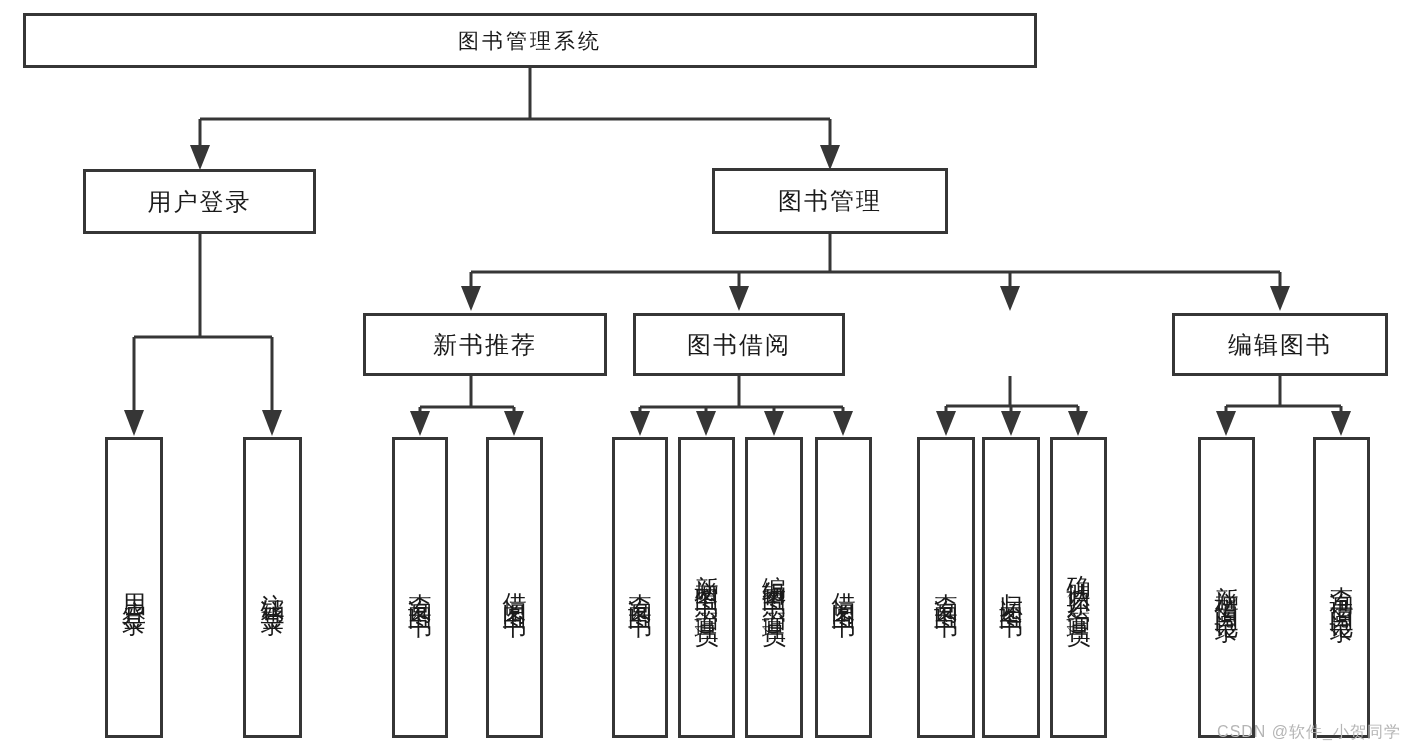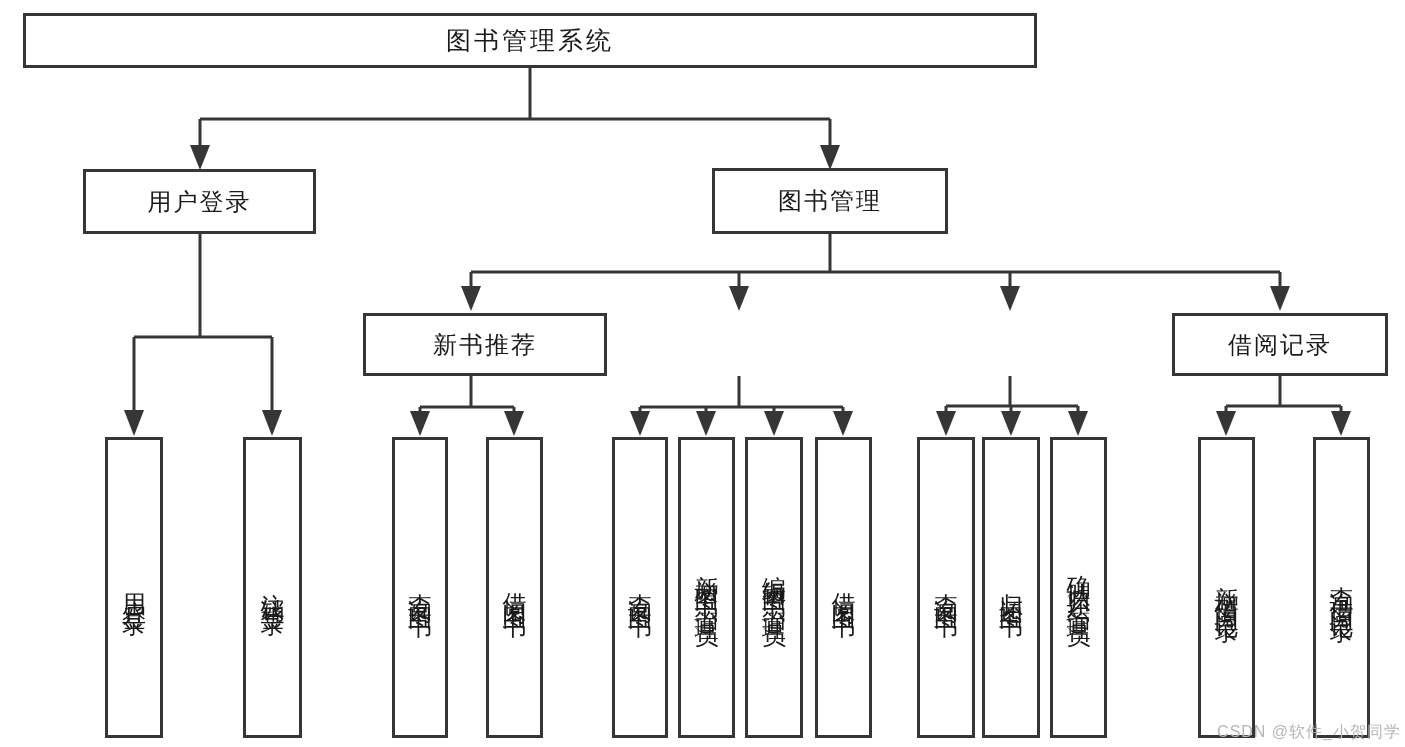--- a/index.html
+++ b/index.html
@@ -25,21 +25,21 @@
     display: flex;
     align-items: center;
     justify-content: center;
     color: #1a1a1a;
     font-size: 24px;
     letter-spacing: 2px;
     text-align: center;
     white-space: nowrap;
   }
   .node.title {
-    font-size: 25px;
+    font-size: 21px;
     letter-spacing: 3px;
   }
   .node.vertical {
     writing-mode: vertical-rl;
     letter-spacing: 7px;
     font-size: 24px;
     white-space: normal;
   }
   .watermark {
     position: absolute;
@@ -100,21 +100,22 @@
       <polygon class="chead" points="1331,411 1351,411 1341,436"></polygon>
     </g>
   </svg>
 
   <div class="node title" style="left:23px; top:13px; width:1014px; height:55px;">图书管理系统</div>
 
   <div class="node" style="left:83px; top:169px; width:233px; height:65px;">用户登录</div>
   <div class="node" style="left:712px; top:168px; width:236px; height:66px;">图书管理</div>
 
   <div class="node" style="left:363px; top:313px; width:244px; height:63px;">新书推荐</div>
-  <div class="node" style="left:1172px; top:313px; width:216px; height:63px;">借阅记录</div>
+  <div class="node" style="left:633px; top:313px; width:212px; height:63px;">图书借阅</div>
+  <div class="node" style="left:1172px; top:313px; width:216px; height:63px;">编辑图书</div>
 
   <div class="node vertical" style="left:105px; top:437px; width:58px; height:301px;">用户登录</div>
   <div class="node vertical" style="left:243px; top:437px; width:59px; height:301px;">注销登录</div>
 
   <div class="node vertical" style="left:392px; top:437px; width:56px; height:301px;">查询图书</div>
   <div class="node vertical" style="left:486px; top:437px; width:57px; height:301px;">借阅图书</div>
 
   <div class="node vertical" style="left:612px; top:437px; width:56px; height:301px;">查询图书</div>
   <div class="node vertical" style="left:678px; top:437px; width:57px; height:301px;">新增图书（管理员）</div>
   <div class="node vertical" style="left:745px; top:437px; width:58px; height:301px;">编辑图书（管理员）</div>

